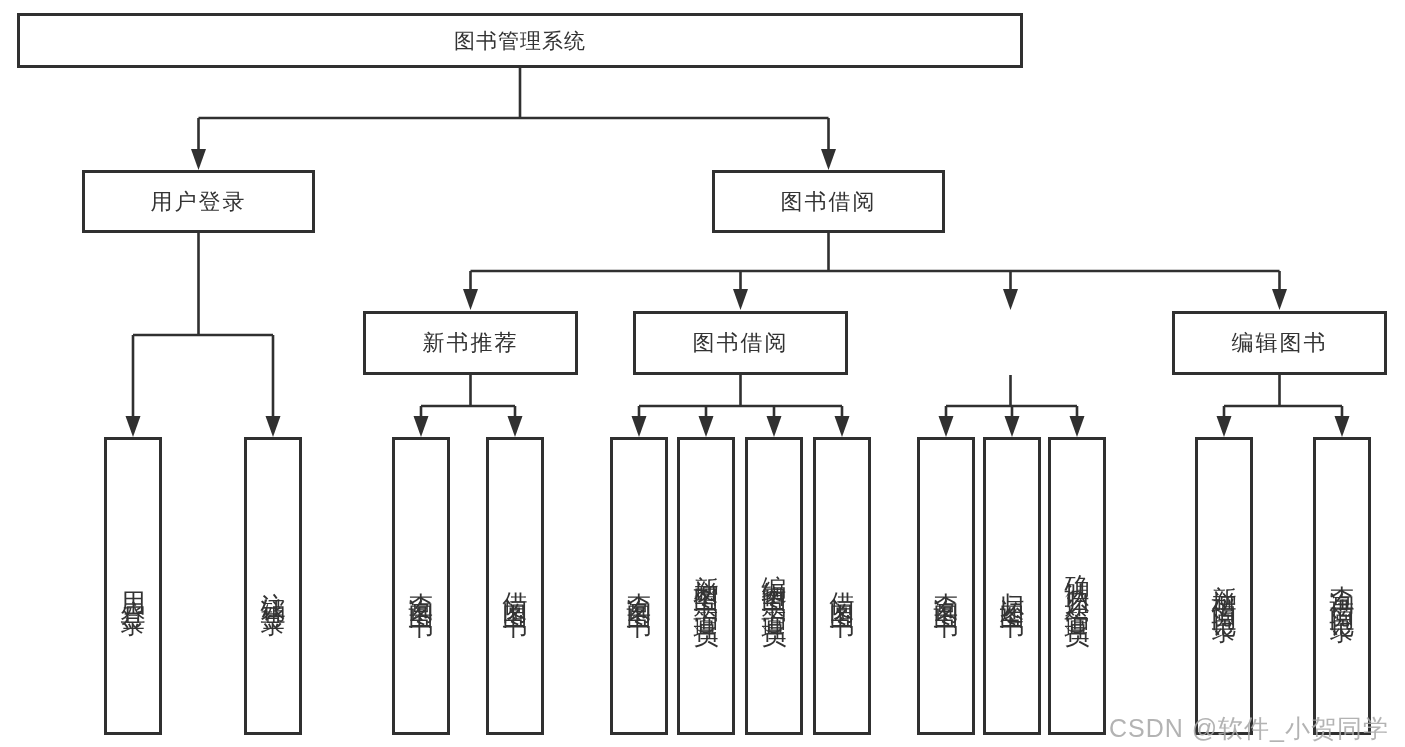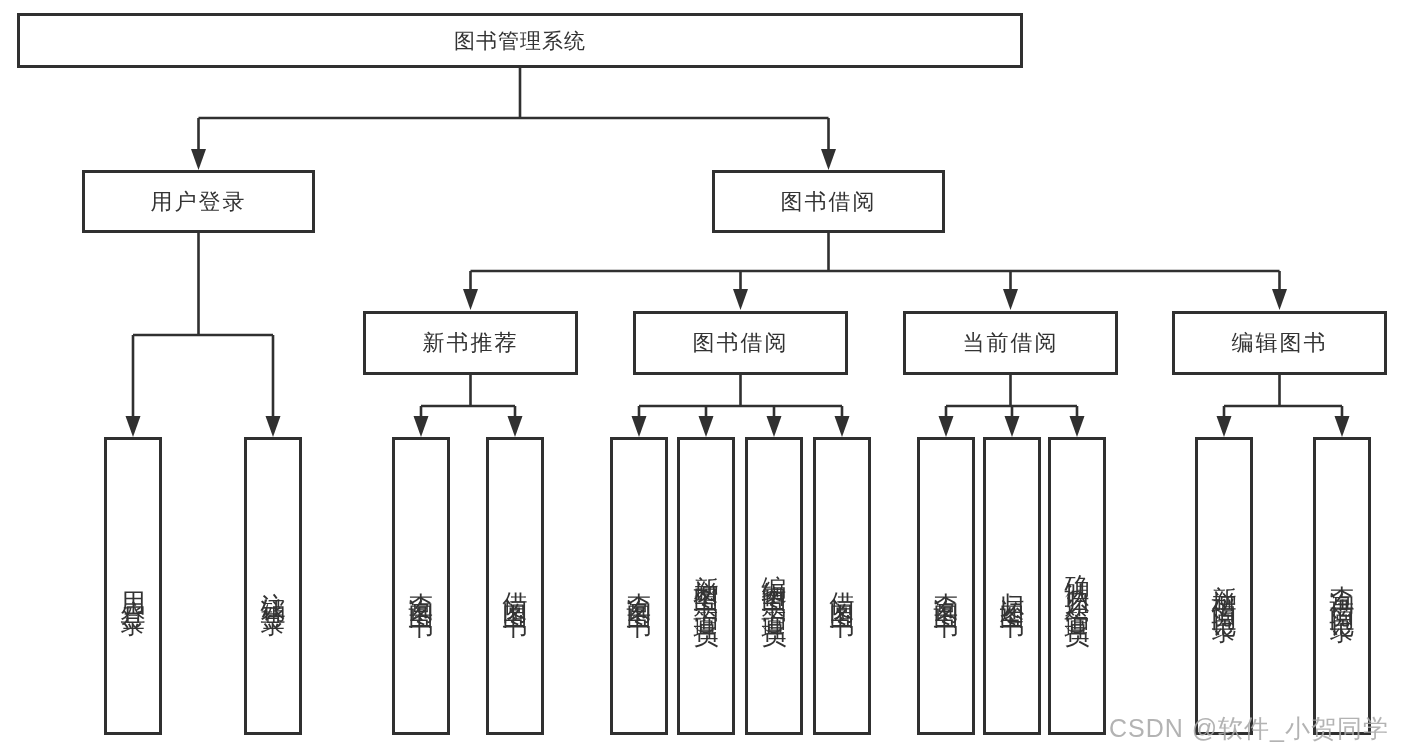--- a/index.html
+++ b/index.html
@@ -118,23 +118,20 @@
   <div class="node node-l2" style="left:712px;">
     <span class="hlabel">图书借阅</span>
   </div>
 
   <div class="node node-l3" style="left:633px;">
     <span class="hlabel">图书借阅</span>
   </div>
   <div class="node node-l3" style="left:363px;">
     <span class="hlabel">新书推荐</span>
   </div>
-  <div class="node node-l3" style="left:903px;">
-    <span class="hlabel">当前借阅</span>
-  </div>
   <div class="node node-l3" style="left:1172px;">
     <span class="hlabel">编辑图书</span>
   </div>
 
   <div class="node node-leaf" style="left:104px;">
     <span class="vlabel">用户登录</span>
   </div>
   <div class="node node-leaf" style="left:244px;">
     <span class="vlabel">注销登录</span>
   </div>

